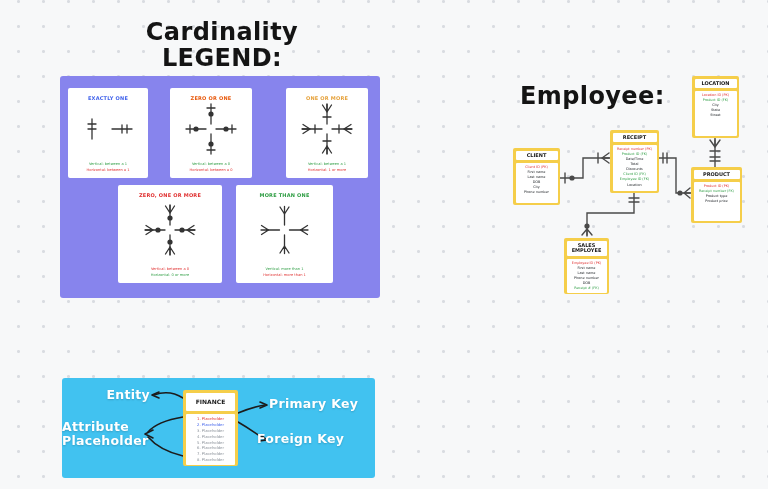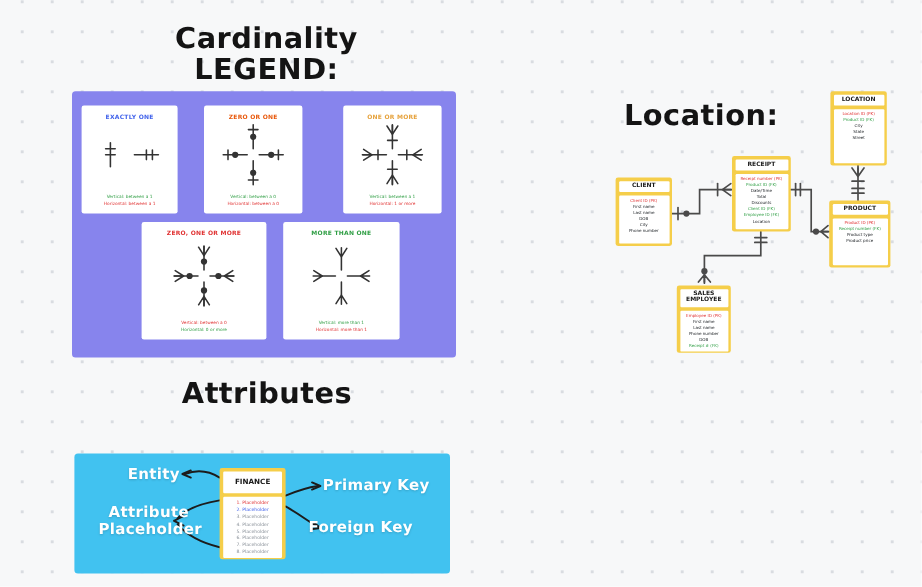--- a/index.html
+++ b/index.html
@@ -27,21 +27,21 @@
              display:flex;align-items:center;justify-content:center;padding:2px 1px;line-height:1.15;color:#1a1a1a;}
   .ent-attrs{background:#fff;border-radius:1px;flex:1;font-size:3.4px;text-align:center;padding:2px 0;line-height:1.5;}
   #connectors,#ea-arrows{position:absolute;left:0;top:0;pointer-events:none;}
   #finance-box{position:absolute;left:121px;top:12px;width:55px;height:76px;background:#F5CE4A;border-radius:2px;
                padding:3px;box-sizing:border-box;display:flex;flex-direction:column;gap:3px;}
   #finance-box .ent-title{font-size:6px;flex:0 0 14px;}
   #finance-box .ent-attrs{font-size:3.8px;line-height:1.55;}
   .ea-label{position:absolute;color:#fff;font-weight:800;font-size:12.5px;line-height:1.1;
             text-shadow:0 1px 2px rgba(0,0,0,.18);letter-spacing:.3px;}
   #entity-label{left:10px;top:10px;width:78px;text-align:right;}
-  #attr-label{left:0px;top:42px;width:84px;text-align:center;padding-left:20px;}
+  #attr-label{left:0px;top:42px;width:84px;text-align:left;}
   #pk-label{left:207px;top:19px;}
   #fk-label{left:195px;top:54px;}
 </style>
 </head>
 <body>
 
 <div class="board">
 
   <div class="h-title" id="legend-title">
     <div>Cardinality</div>
@@ -175,21 +175,21 @@
             <path d="M0,-1 L-4.5,-8 M0,-1 L0,-8.5 M0,-1 L4.5,-8"></path>
           </g>
         </svg>
         <div class="card-notes">
           <div style="color:#2F9E44">Vertical: more than 1</div>
           <div style="color:#E03131">Horizontal: more than 1</div>
         </div>
       </div>
     </div>
 
-  <div class="h-title" id="diagram-title">Location:</div>
+  <div class="h-title" id="diagram-title">Employee:</div>
 
   <svg id="connectors" width="768" height="489" viewBox="0 0 768 489" fill="none" stroke="#4a4a4a" stroke-width="1.4" stroke-linecap="round">
     <g>
       <path d="M560,178 L583,178 L583,158 L610,158"></path>
       <line x1="565" y1="173" x2="565" y2="183"></line>
       <circle cx="572" cy="178" r="2.6" fill="#4a4a4a" stroke="none"></circle>
       <line x1="598" y1="153" x2="598" y2="163"></line>
       <path d="M602,158 L609,153 M602,158 L609,158 M602,158 L609,163"></path>
     </g>
     <g>
@@ -266,21 +266,20 @@
           <div style="color:#212529">First name</div>
           <div style="color:#212529">Last name</div>
           <div style="color:#212529">Phone number</div>
           <div style="color:#212529">DOB</div>
           <div style="color:#2F9E44">Receipt # (FK)</div>
         </div>
       </div>
     </div>
 
   <div class="h-title" id="ea-title">
-    <div>Attributes</div>
   </div>
 
   <div class="panel" id="ea-panel" style="background: rgb(65, 194, 240);">
     <svg id="ea-arrows" width="313" height="100" viewBox="0 0 313 100" fill="none" stroke="#1c1c1c" stroke-width="1.6" stroke-linecap="round">
       <g>
         <path d="M121,20 C110,13 100,14 92,17"></path>
         <path d="M90,17 l7,-3 M90,17 l7,3"></path>
       </g>
       <g>
         <path d="M176,35 C188,30 196,28 203,27"></path>

